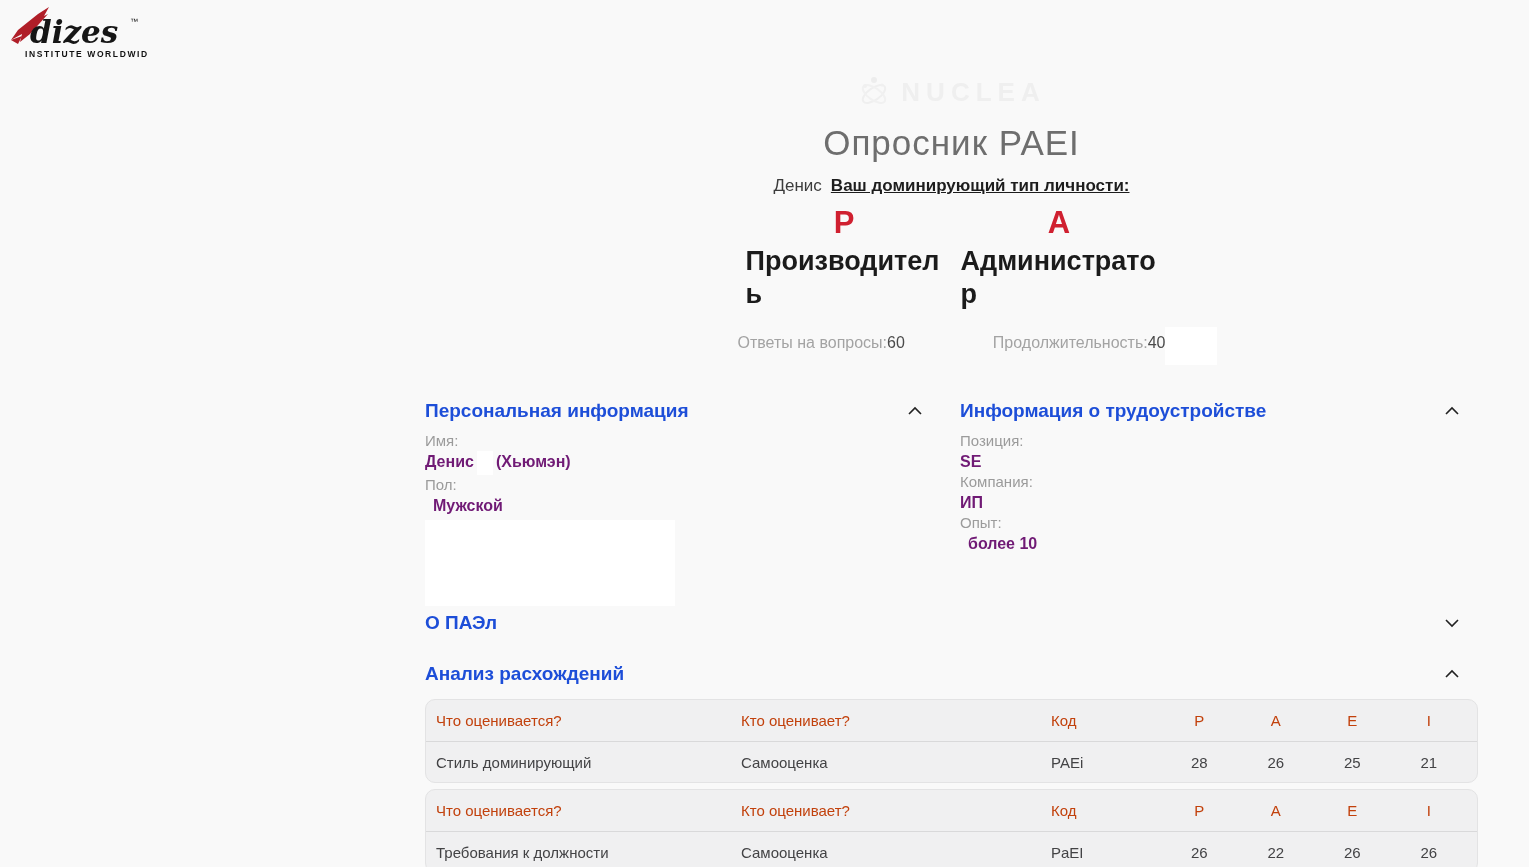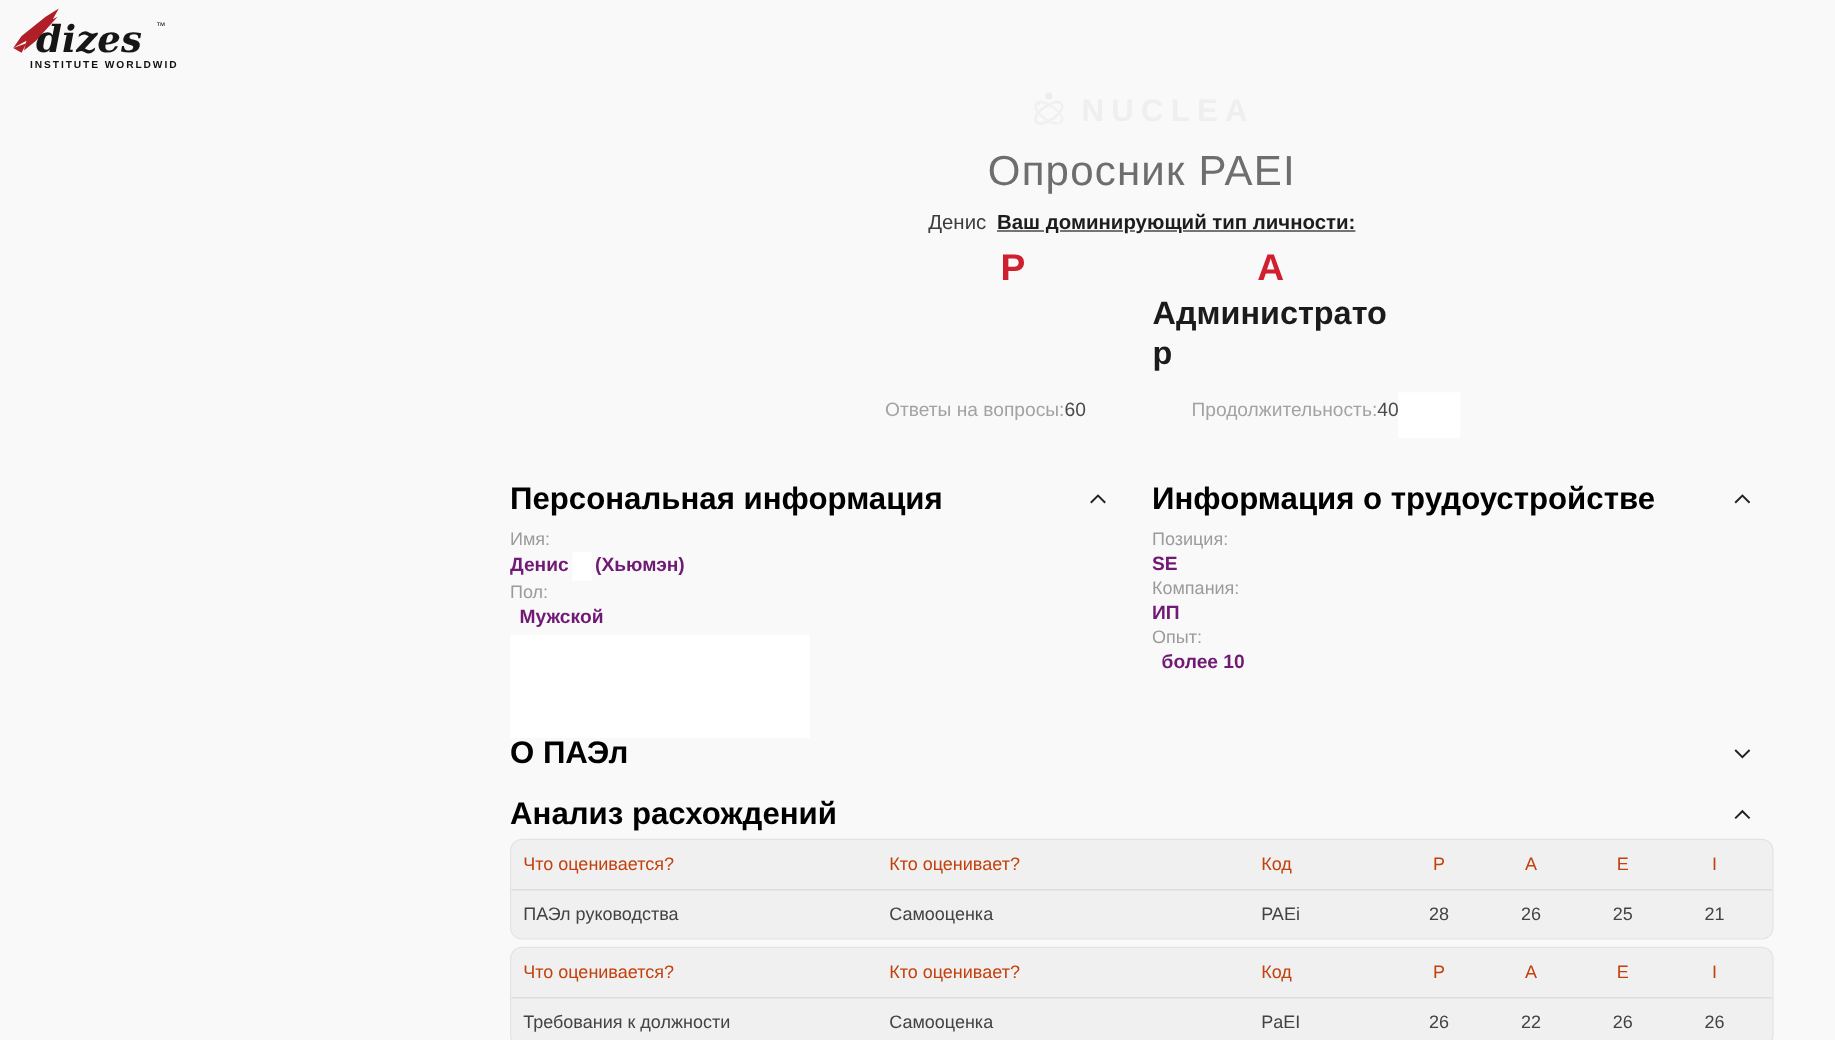--- a/index.html
+++ b/index.html
@@ -39,21 +39,21 @@
 
   
   #stats { top: 314px; display: flex; justify-content: center; gap: 88px; font-size: 16px; }
   .stat-item { position: relative; color: #a3a3a3; }
   .stat-value { color: #4b4b4b; }
   .redact-after { position: absolute; left: 100%; top: -7px; width: 52px; height: 38px; background: #ffffff; }
 
   
   #info-grid { top: 380px; display: grid; grid-template-columns: 510px 518px; column-gap: 25px; }
   .section-head { display: flex; justify-content: space-between; align-items: center; }
-  .section-title { font-size: 26px; font-weight: 700; color: #000000; }
+  .section-title { font-size: 19px; font-weight: 700; color: #1d4ed8; }
   .chev { padding: 2px 0 2px 10px; cursor: pointer; display: inline-flex; }
   .left-col .chev { padding-right: 12px; }
   .right-col .chev, .wide .chev { padding-right: 18px; }
   .fields { margin-top: 9px; }
   .field-label { font-size: 15px; color: #9b9b9b; line-height: 20px; }
   .field-value { font-size: 16px; font-weight: 700; color: #701a75; line-height: 21px; }
   .field-value.indent { padding-left: 8px; }
   .redact-inline { display: inline-block; width: 16px; height: 24px; background: #ffffff; vertical-align: middle; margin: 0 3px; }
   .redact-big { width: 250px; height: 86px; background: #ffffff; margin-top: 4px; }
 
@@ -110,20 +110,21 @@
 
   <div class="block" id="title">Опросник PAEI</div>
   <div class="block" id="subtitle">
     <span class="person-name">Денис</span>
     <span class="subtitle-text">Ваш доминирующий тип личности:</span>
   </div>
 
   <div class="block" id="types">
     <div class="type-col">
       <div class="type-letter">P</div>
+      <div class="type-label">Производитель</div>
     </div>
     <div class="type-col">
       <div class="type-letter">A</div>
       <div class="type-label">Администратор</div>
     </div>
   </div>
 
   <div class="block" id="stats">
     <div class="stat-item"><span>Ответы на вопросы:</span><span class="stat-value">60</span></div>
     <div class="stat-item"><span>Продолжительность:</span><span class="stat-value">40</span><span class="redact-after"></span></div>
@@ -193,21 +194,21 @@
     <div class="trow thead">
       <div class="tc">Что оценивается?</div>
       <div class="tc">Кто оценивает?</div>
       <div class="tc">Код</div>
       <div class="tc cl">P</div>
       <div class="tc cl">A</div>
       <div class="tc cl">E</div>
       <div class="tc cl">I</div>
     </div>
     <div class="trow tdata">
-      <div class="tc">ПАЭл руководства</div>
+      <div class="tc">Стиль доминирующий</div>
       <div class="tc">Самооценка</div>
       <div class="tc">PAEi</div>
       <div class="tc cl">28</div>
       <div class="tc cl">26</div>
       <div class="tc cl">25</div>
       <div class="tc cl">21</div>
     </div>
   </div>
 
   <div class="block ptable" id="table2">

